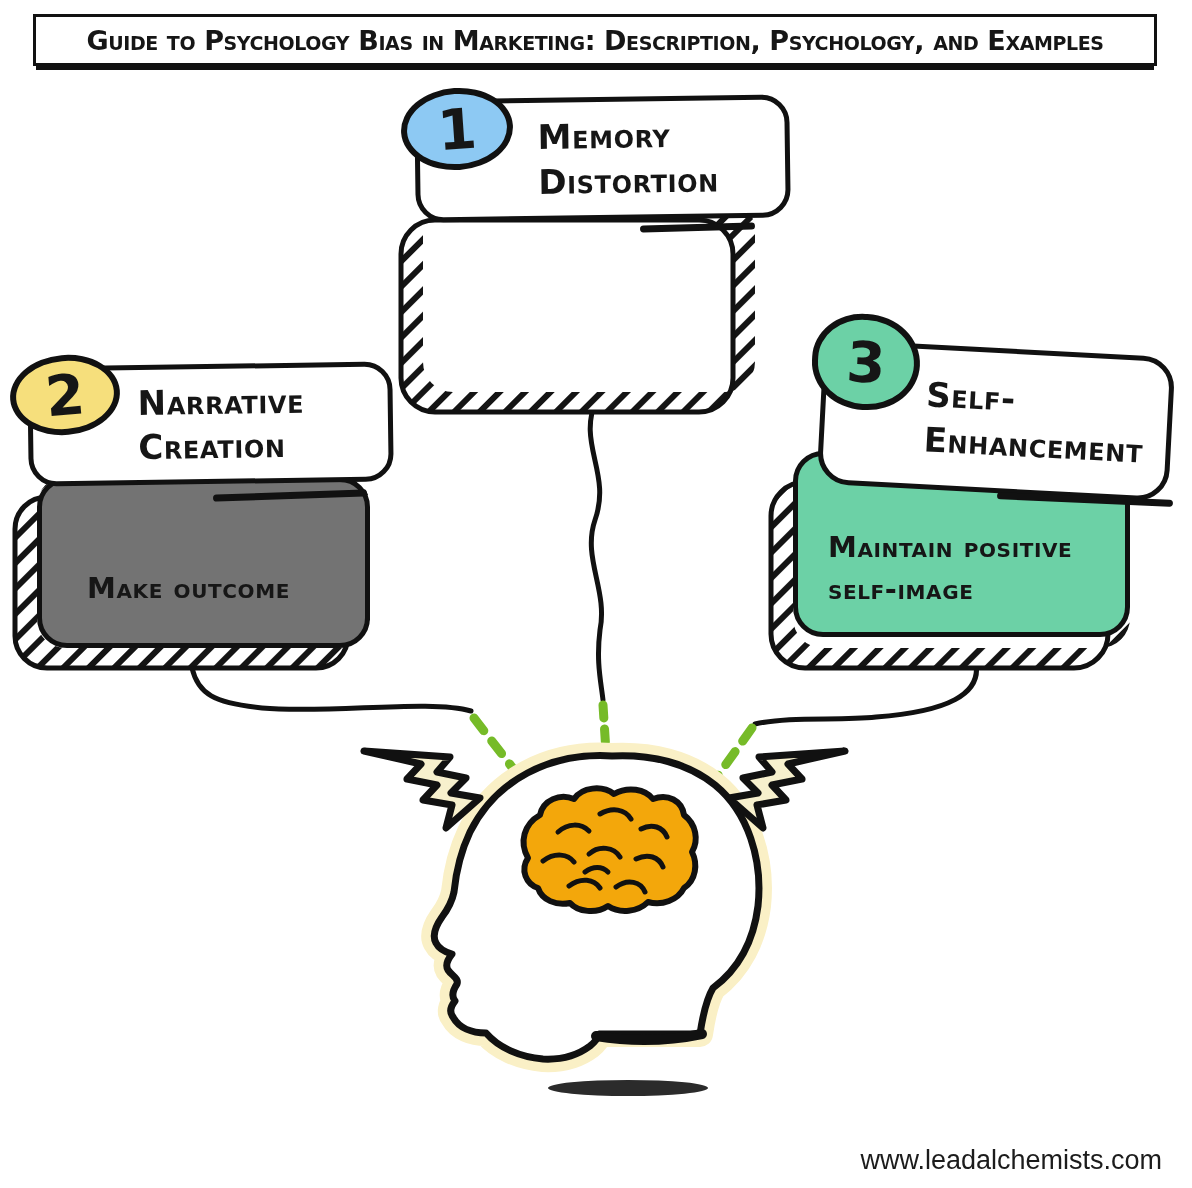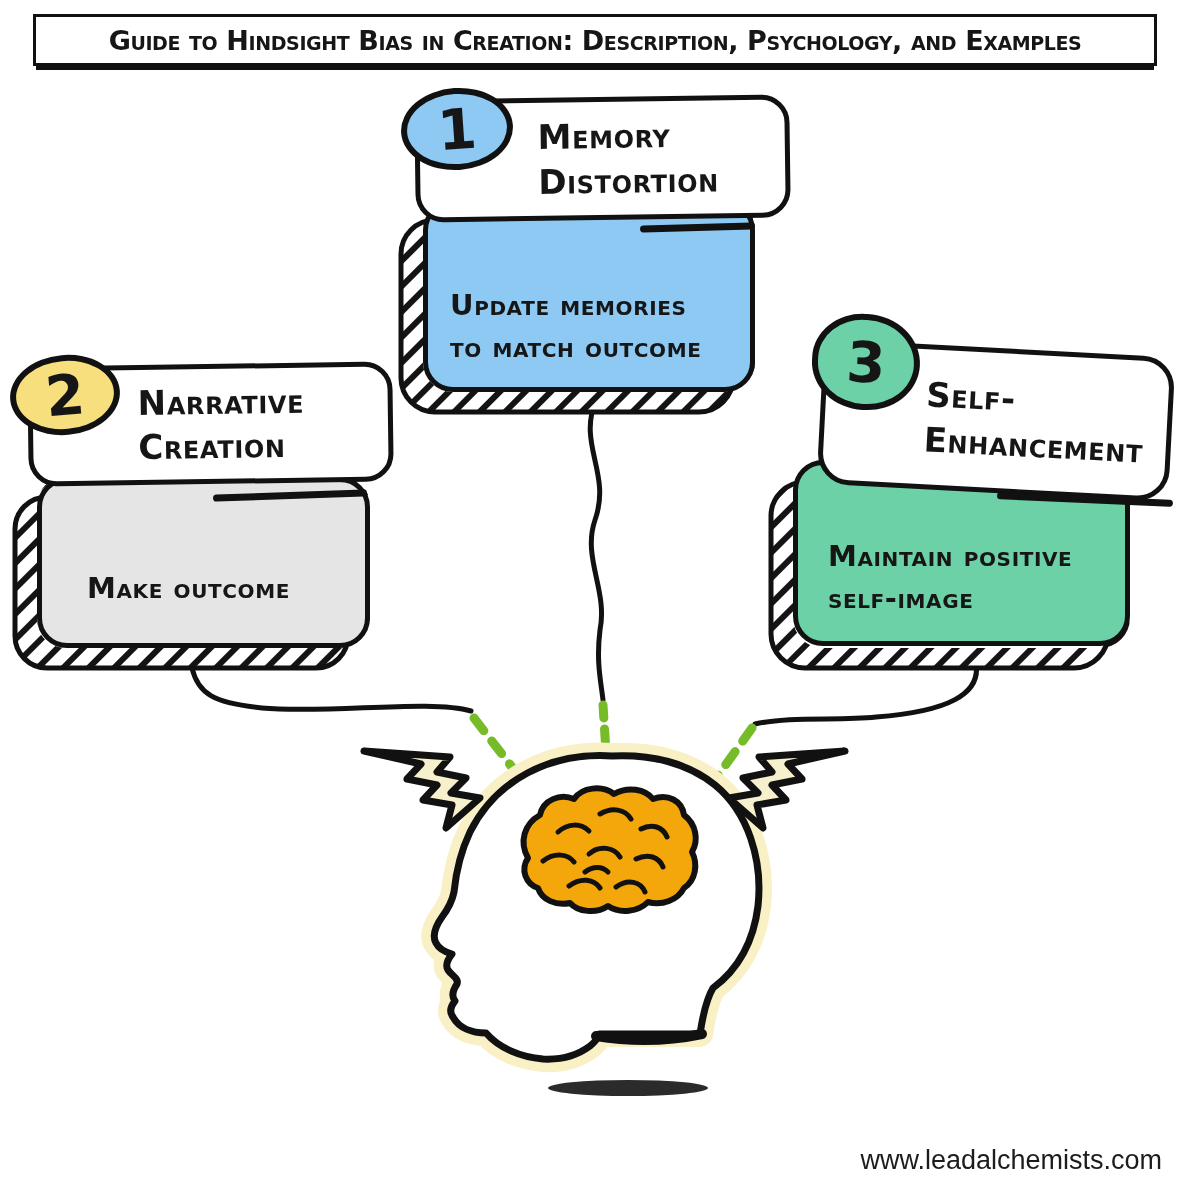--- a/index.html
+++ b/index.html
@@ -79,41 +79,41 @@
 
   
   .card2 { left:0px; top:345px; width:410px; height:335px; }
   .card2 .body   { left:37px; top:132px; width:333px; height:171px; padding:52px 8px 0 45px; }
   .card2 .header { left:28px; top:19px; width:365px; height:120px; padding-left:105px; transform:rotate(-0.8deg); }
   .card2 .accent { left:213px; top:147px; width:154px; transform:rotate(-2deg); }
   .card2 .badge  { left:10px; top:10px; width:110px; height:80px; transform:rotate(-5deg); }
 
   
   .card3 { left:765px; top:300px; width:427px; height:375px; }
-  .card3 .body   { left:28px; top:160px; width:337px; height:186px; padding:48px 24px 0 30px; }
+  .card3 .body   { left:28px; top:151px; width:337px; height:186px; padding:48px 24px 0 30px; }
   .card3 .header { left:55px; top:48px; width:352px; height:145px; padding-left:100px; transform:rotate(3deg); border-radius:32px; }
   .card3 .accent { left:232px; top:196px; width:176px; transform:rotate(2.5deg); }
   .card3 .badge  { left:47px; top:14px; width:108px; height:96px; transform:rotate(3deg); border-radius:48% 52% 50% 50%; }
 
   
   .scene { position:absolute; left:0; top:0; z-index:1; }
 
   
   .watermark {
     position:absolute; right:30px; bottom:12px;
     font-family:Liberation Sans, sans-serif;
     font-size:27px; color:#1c1c1c;
     z-index:6;
   }
 </style>
 </head>
 <body>
 
 <div class="title-box">
-  <span>Guide to Hindsight Bias in Creation: Description, Psychology, and Examples</span>
+  <span>Guide to Psychology Bias in Marketing: Description, Psychology, and Examples</span>
 </div>
 
 <svg class="scene" width="1192" height="1188" viewBox="0 0 1192 1188">
 
   <g fill="none" stroke="#111" stroke-width="5" stroke-linecap="round">
     <path d="M 192 668 C 198 694 214 703 262 708 C 330 714 430 699 471 711"></path>
     <path d="M 597 398 C 576 444 612 472 595 520 C 582 558 608 590 600 630 C 596 662 601 682 603 700"></path>
     <path d="M 974 656 C 988 696 942 712 876 717 C 836 721 792 716 755 724"></path>
   </g>
 
@@ -156,26 +156,20 @@
   <svg class="hatch" width="400" height="340">
     <defs>
       <pattern id="hp1" width="18" height="18" patternUnits="userSpaceOnUse" patternTransform="rotate(45)">
         <rect width="18" height="18" fill="#ffffff"></rect>
           <rect width="6" height="18" fill="#141414"></rect>
       </pattern>
     </defs>
     <path fill="url(#hp1)" fill-rule="evenodd" d="M40 135 H304 A34 34 0 0 1 338 169 V293 A34 34 0 0 1 304 327 H40 A34 34 0 0 1 6 293 V169 A34 34 0 0 1 40 135 Z M58 115 H330 A30 30 0 0 1 360 145 V277 A30 30 0 0 1 330 307 H58 A30 30 0 0 1 28 277 V145 A30 30 0 0 1 58 115 Z"></path>
     <path fill="none" stroke="#111" stroke-width="5" d="M40 135 H304 A34 34 0 0 1 338 169 V293 A34 34 0 0 1 304 327 H40 A34 34 0 0 1 6 293 V169 A34 34 0 0 1 40 135 Z"></path>
   </svg>
-  <div class="body" style="background-color: rgb(141, 201, 243);">
-    <div class="btxt">
-      <span>Update memories</span><br>
-      <span>to match outcome</span>
-    </div>
-  </div>
   <div class="header">
     <div class="htxt">
       <span>Memory</span><br>
       <span>Distortion</span>
     </div>
   </div>
   <div class="accent"></div>
   <div class="badge" style="background-color: rgb(141, 201, 243);">
     <span>1</span>
   </div>
@@ -185,21 +179,21 @@
   <svg class="hatch" width="410" height="335">
     <defs>
       <pattern id="hp2" width="18" height="18" patternUnits="userSpaceOnUse" patternTransform="rotate(45)">
         <rect width="18" height="18" fill="#ffffff"></rect>
           <rect width="6" height="18" fill="#141414"></rect>
       </pattern>
     </defs>
     <path fill="url(#hp2)" fill-rule="evenodd" d="M47 152 H316 A32 32 0 0 1 348 184 V291 A32 32 0 0 1 316 323 H47 A32 32 0 0 1 15 291 V184 A32 32 0 0 1 47 152 Z M65 132 H342 A28 28 0 0 1 370 160 V275 A28 28 0 0 1 342 303 H65 A28 28 0 0 1 37 275 V160 A28 28 0 0 1 65 132 Z"></path>
     <path fill="none" stroke="#111" stroke-width="5" d="M47 152 H316 A32 32 0 0 1 348 184 V291 A32 32 0 0 1 316 323 H47 A32 32 0 0 1 15 291 V184 A32 32 0 0 1 47 152 Z"></path>
   </svg>
-  <div class="body" style="background-color: #e5e5e5;">
+  <div class="body" style="background-color: #737373;">
     <div class="btxt">
       <span>Make outcome</span><br>
     </div>
   </div>
   <div class="header">
     <div class="htxt">
       <span>Narrative</span><br>
       <span>Creation</span>
     </div>
   </div>

